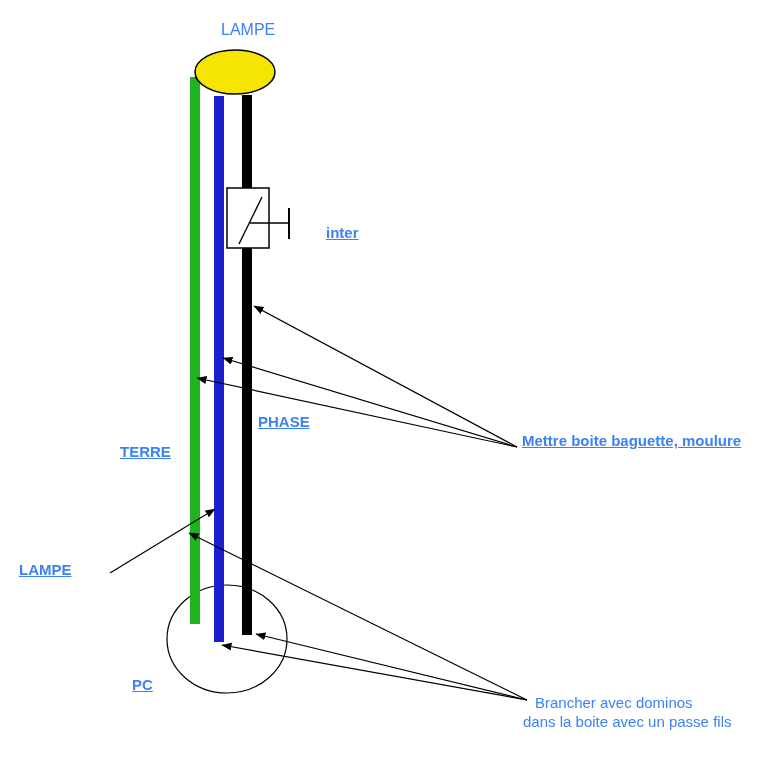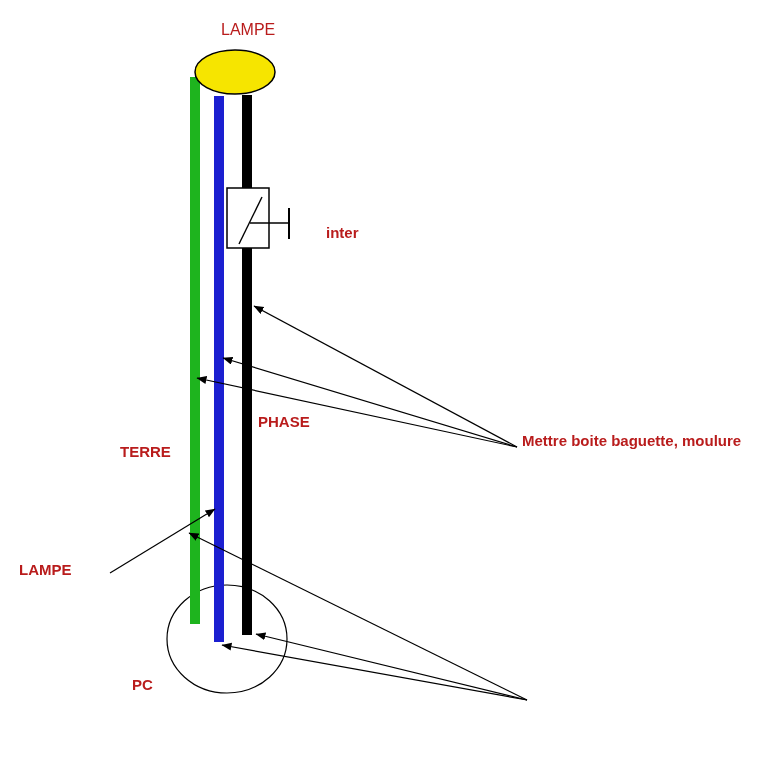--- a/index.html
+++ b/index.html
@@ -6,26 +6,26 @@
   #canvas{
     position:relative;
     width:770px;height:784px;
     background:#fff;
     font-family:"Liberation Sans", sans-serif;
     overflow:hidden;
   }
   #diagram-svg{position:absolute;left:0;top:0;}
   .lbl{
     position:absolute;
-    color:#b91c1c;
+    color:#3b82f6;
     font-size:15px;
     white-space:nowrap;
     line-height:19px;
   }
-  .bold{font-weight:bold;}
+  .bold{font-weight:bold;text-decoration:underline;}
   .lbl-lamp{left:221px;top:20px;font-size:16px;}
   .lbl-inter{left:326px;top:223px;}
   .lbl-terre{left:120px;top:394px;margin-top:48px;}
   .lbl-phase{left:258px;top:412px;}
   .lbl-neutre{left:19px;top:560px;}
   .lbl-pc{left:132px;top:675px;}
   .lbl-conceal{left:522px;top:431px;}
   .lbl-connect{left:523px;top:693px;}
   .lbl-connect .l1{display:block;margin-left:12px;}
   .lbl-connect .l2{display:block;}
@@ -80,14 +80,18 @@
   <div class="lbl lbl-phase bold">PHASE</div>
 
   <div class="lbl lbl-neutre bold">LAMPE</div>
 
   <div class="lbl lbl-pc bold">PC</div>
 
   <div class="lbl lbl-conceal bold">
     <span class="annotation-line">Mettre boite baguette, moulure</span>
   </div>
 
+  <div class="lbl lbl-connect">
+    <span class="l1">Brancher avec dominos</span>
+    <span class="l2">dans la boite avec un passe fils</span>
+  </div>
 
 </div>
 
 </body></html>

